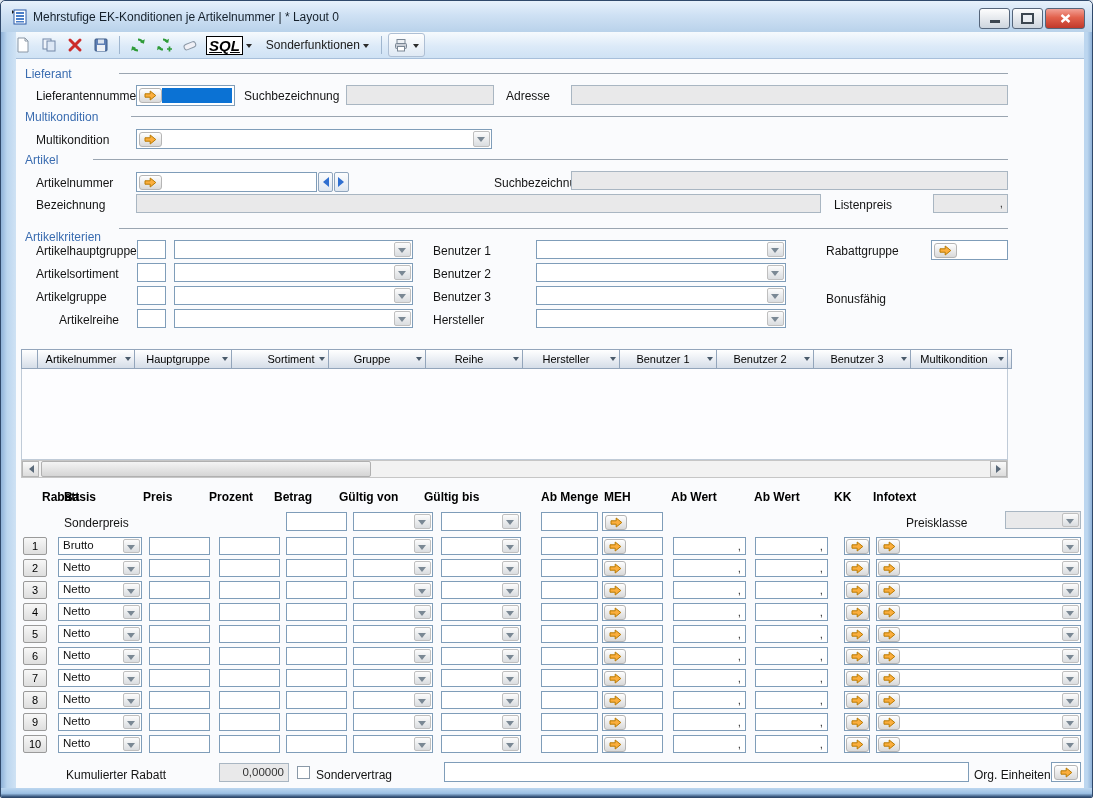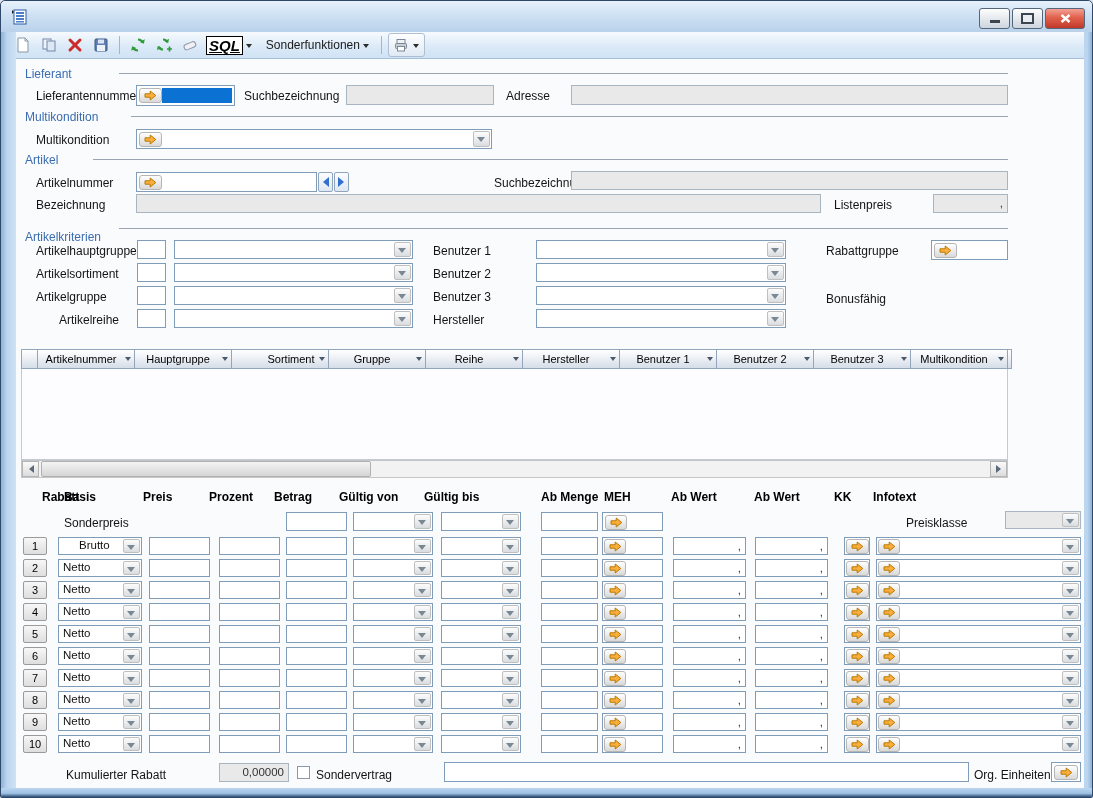--- a/index.html
+++ b/index.html
@@ -68,20 +68,21 @@
 
   <div class="tbar">
     <svg class="appicon" width="16" height="16" viewBox="0 0 16 16">
       <rect x="3" y="1" width="12" height="14" fill="#fff" stroke="#2a5aa8"></rect>
       <rect x="5" y="3" width="8" height="2" fill="#4a7ec8"></rect>
         <rect x="5" y="6" width="8" height="2" fill="#4a7ec8"></rect>
       <rect x="5" y="9" width="8" height="2" fill="#4a7ec8"></rect>
         <rect x="5" y="12" width="8" height="1.5" fill="#4a7ec8"></rect>
       <path d="M1 1 L3 3 L1 5z" fill="#1a1a1a"></path>
     </svg>
+    <span class="ttl">Mehrstufige EK-Konditionen je Artikelnummer | * Layout 0</span>
     <div class="wbtns">
       <div class="wbtn">
           <i class="minbar"></i>
         </div>
       <div class="wbtn">
           <i class="maxsq"></i>
         </div>
       <div class="wbtn close">
         <svg width="11" height="9" viewBox="0 0 11 9">
           <path d="M1.5 1 L9.5 8 M9.5 1 L1.5 8" stroke="#fff" stroke-width="2.4"></path>
@@ -358,21 +359,21 @@
       <div class="ghead" style="left: 338px; top: 489px;">Gültig von</div>
       <div class="ghead" style="left: 423px; top: 489px;">Gültig bis</div>
       <div class="ghead" style="left: 540px; top: 489px;">Ab Menge</div>
       <div class="ghead" style="left: 603px; top: 489px;">MEH</div>
       <div class="ghead" style="left: 670px; top: 489px;">Ab Wert</div>
       <div class="ghead" style="left: 753px; top: 489px;">Ab Wert</div>
       <div class="ghead" style="left: 833px; top: 489px;">KK</div>
       <div class="ghead" style="left: 872px; top: 489px;">Infotext</div>
       <div class="rownum" style="left: 22px; top: 536px;">1</div>
       <div class="fld" style="left: 57px; top: 536px; width: 84px; height: 18px;">
-        <div class="seltext" style="top: 1px; margin-left: 16px;">Brutto</div>
+        <div class="seltext" style="top: 1px;">Brutto</div>
         <div class="dd"></div>
       </div>
       <div class="fld" style="left: 148px; top: 536px; width: 61px; height: 18px;"></div>
       <div class="fld" style="left: 218px; top: 536px; width: 61px; height: 18px;"></div>
       <div class="fld" style="left: 285px; top: 536px; width: 61px; height: 18px;"></div>
       <div class="fld" style="left: 352px; top: 536px; width: 80px; height: 18px;">
         <div class="dd"></div>
       </div>
       <div class="fld" style="left: 440px; top: 536px; width: 80px; height: 18px;">
         <div class="dd"></div>

